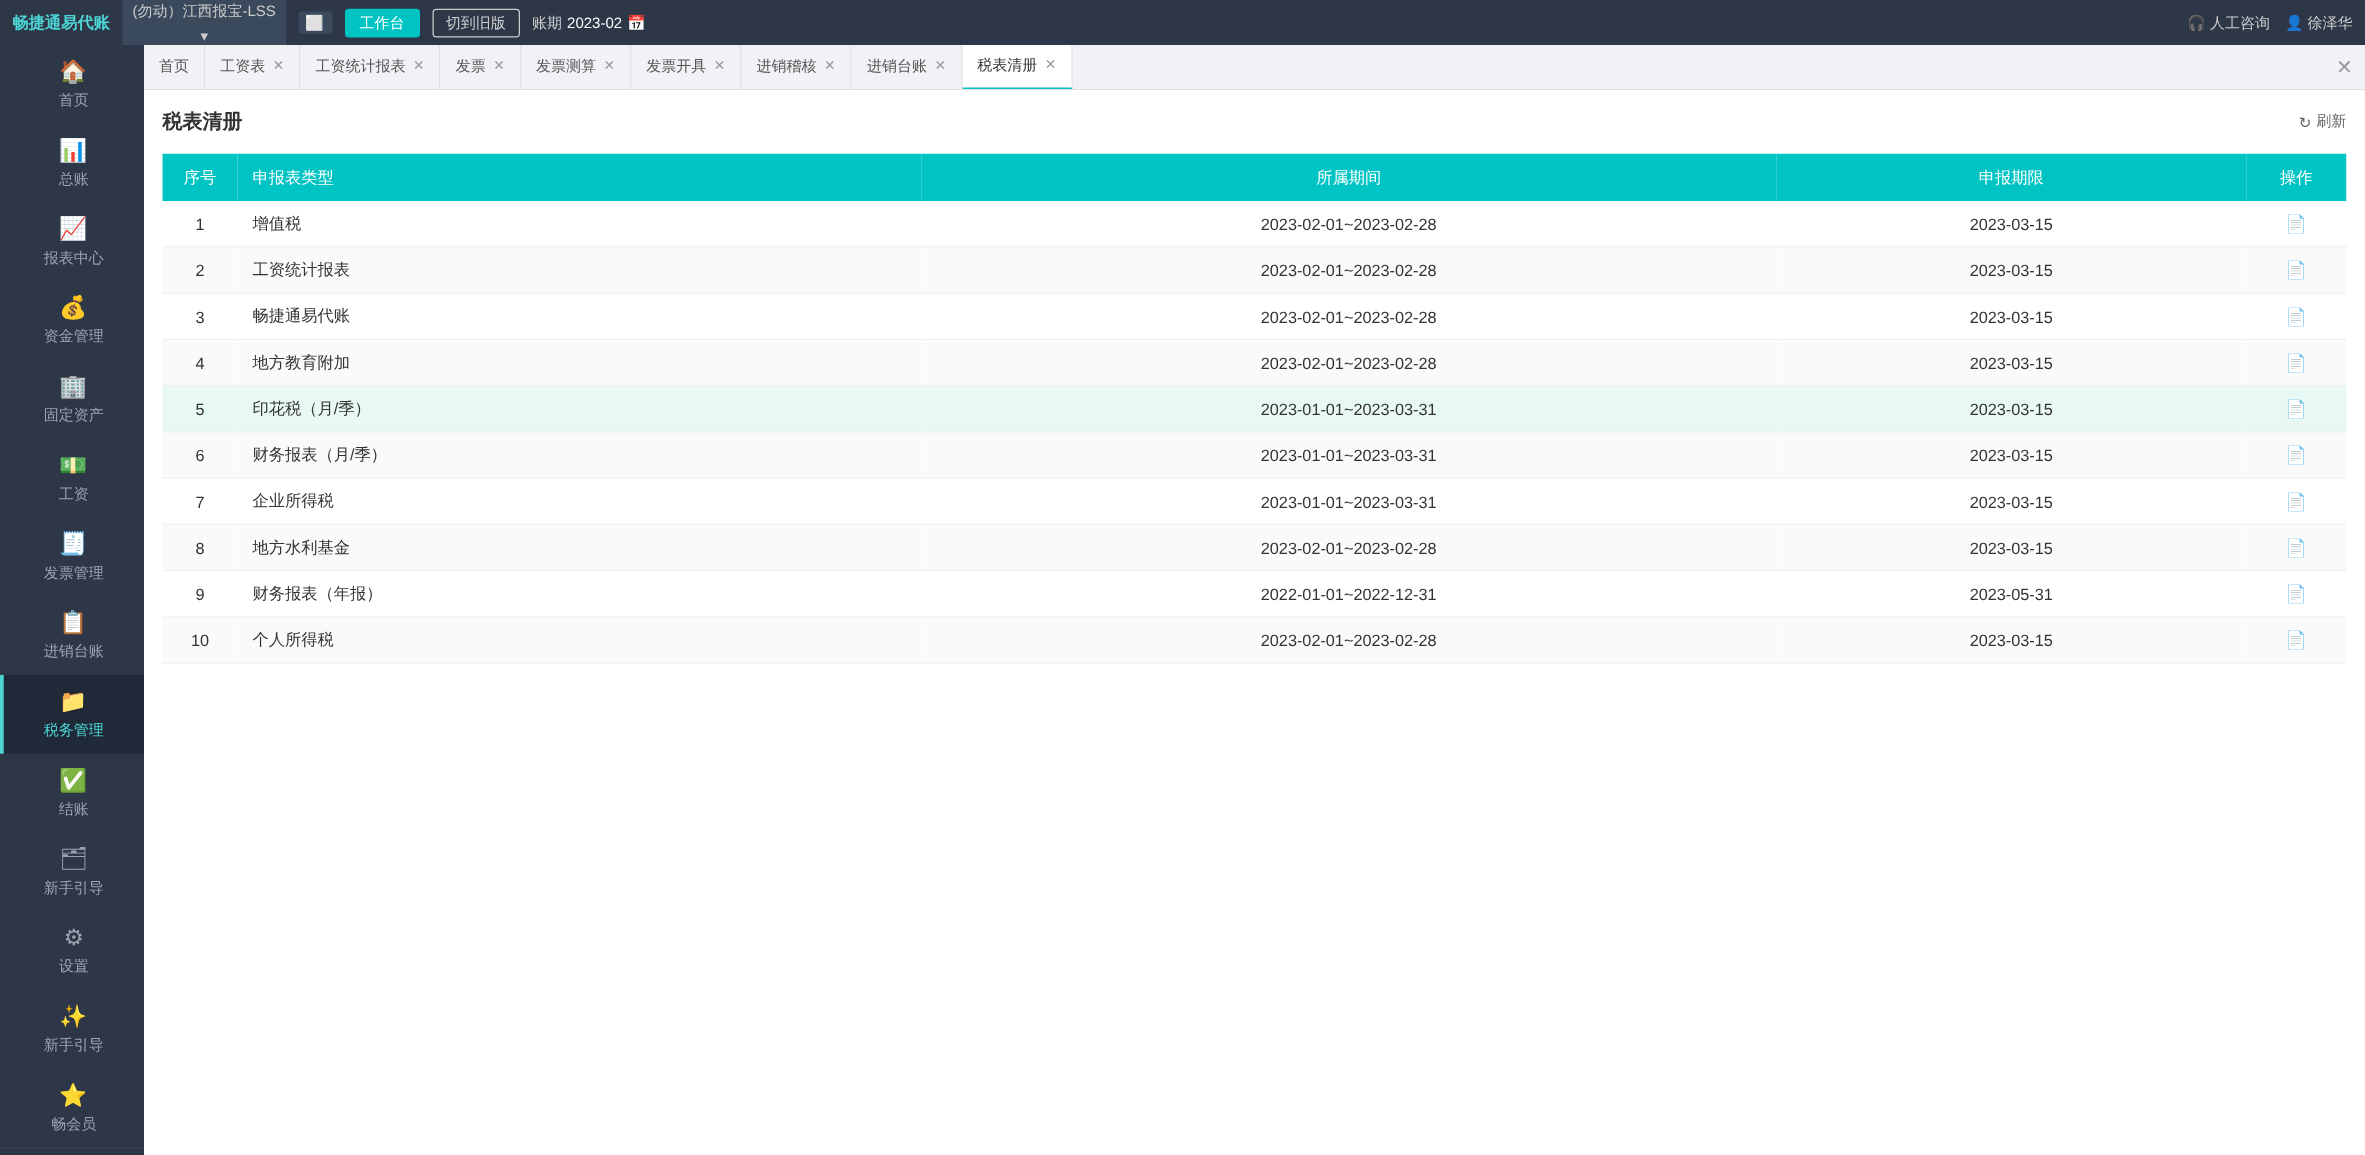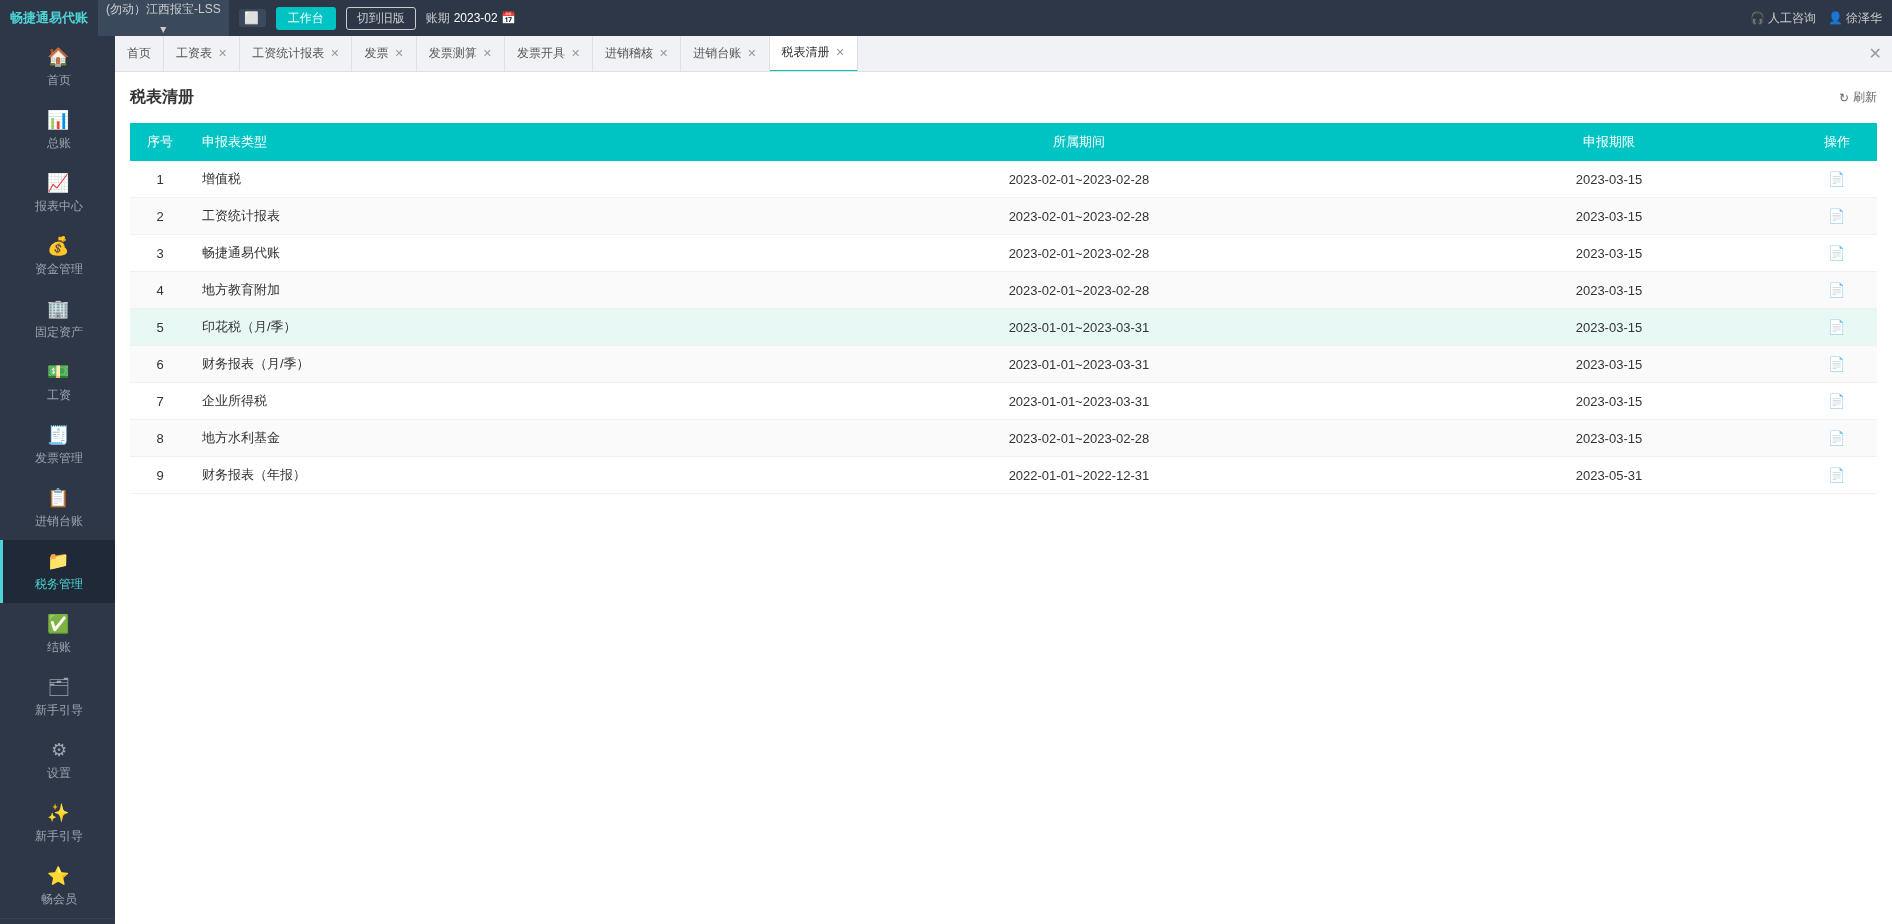--- a/index.html
+++ b/index.html
@@ -518,20 +518,29 @@
     </tr>
               <tr>
       <td>9</td>
       <td>财务报表（年报）</td>
       <td>2022-01-01~2022-12-31</td>
       <td>2023-05-31</td>
       <td>
         <span class="action-icon">📄</span>
       </td>
     </tr>
+              <tr>
+      <td>10</td>
+      <td>个人所得税</td>
+      <td>2023-02-01~2023-02-28</td>
+      <td>2023-03-15</td>
+      <td>
+        <span class="action-icon">📄</span>
+      </td>
+    </tr>
             </tbody>
         </table>
 
       </div>
 
 
     </div>
   </div>
 </div>
 

